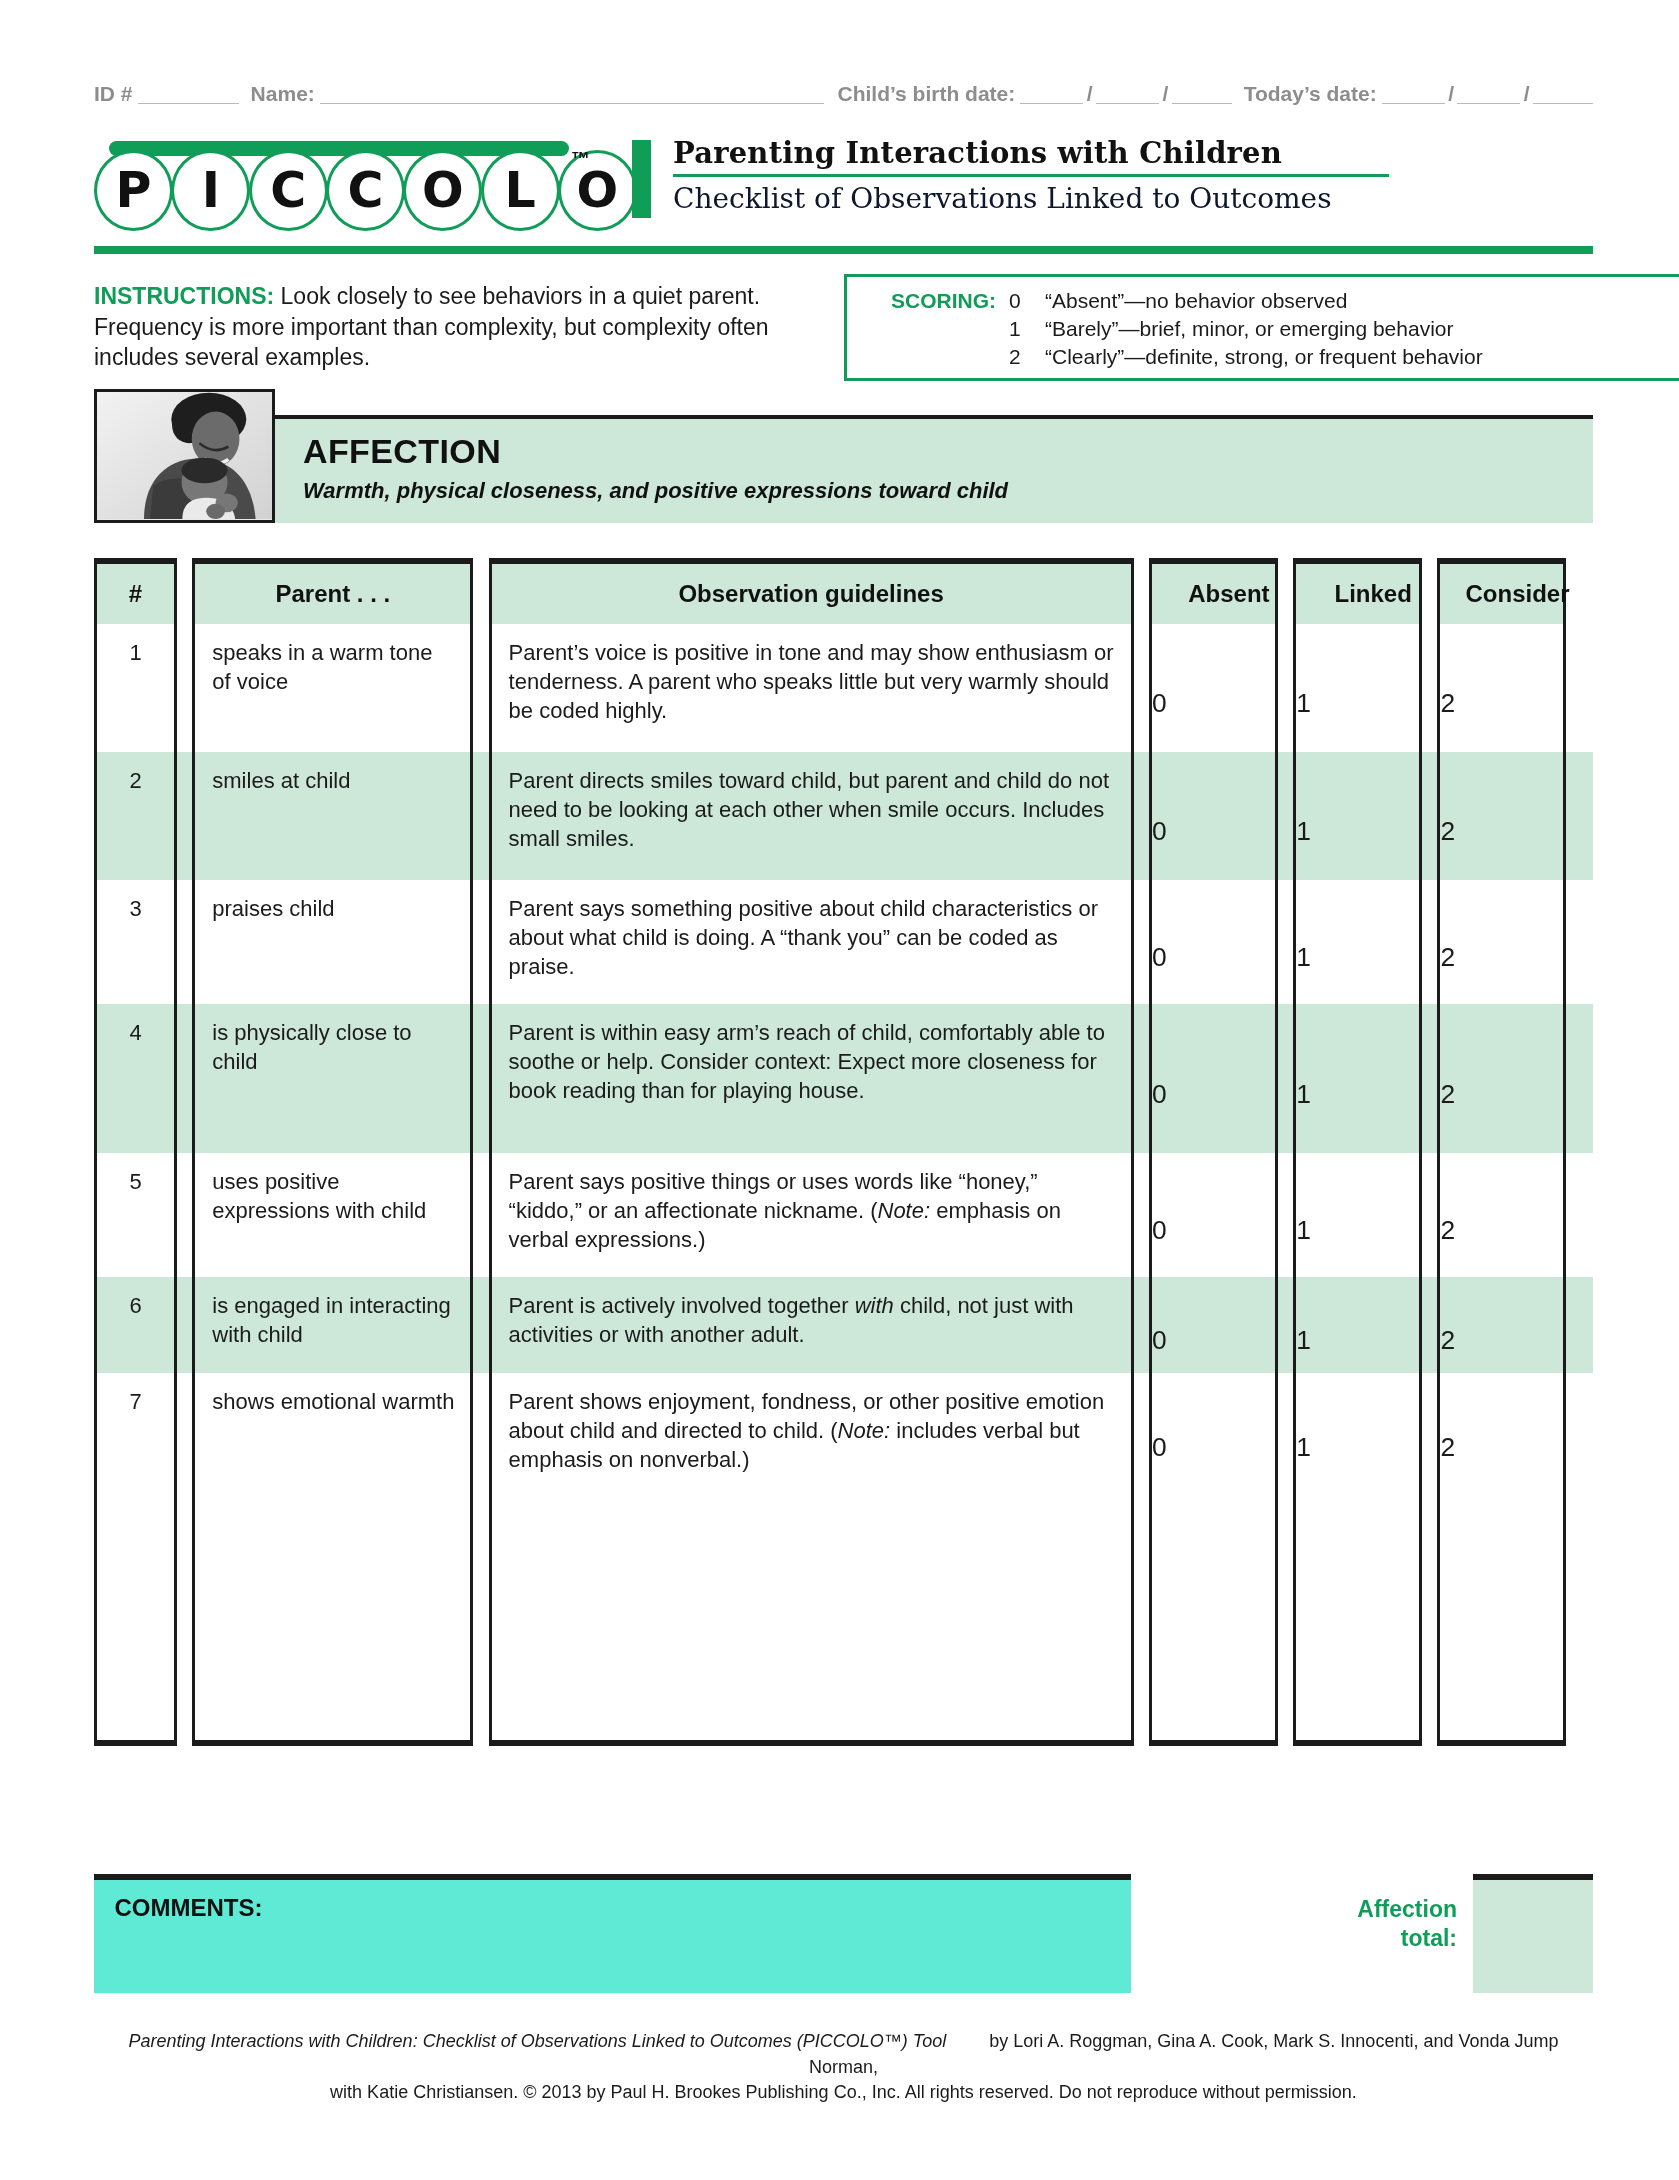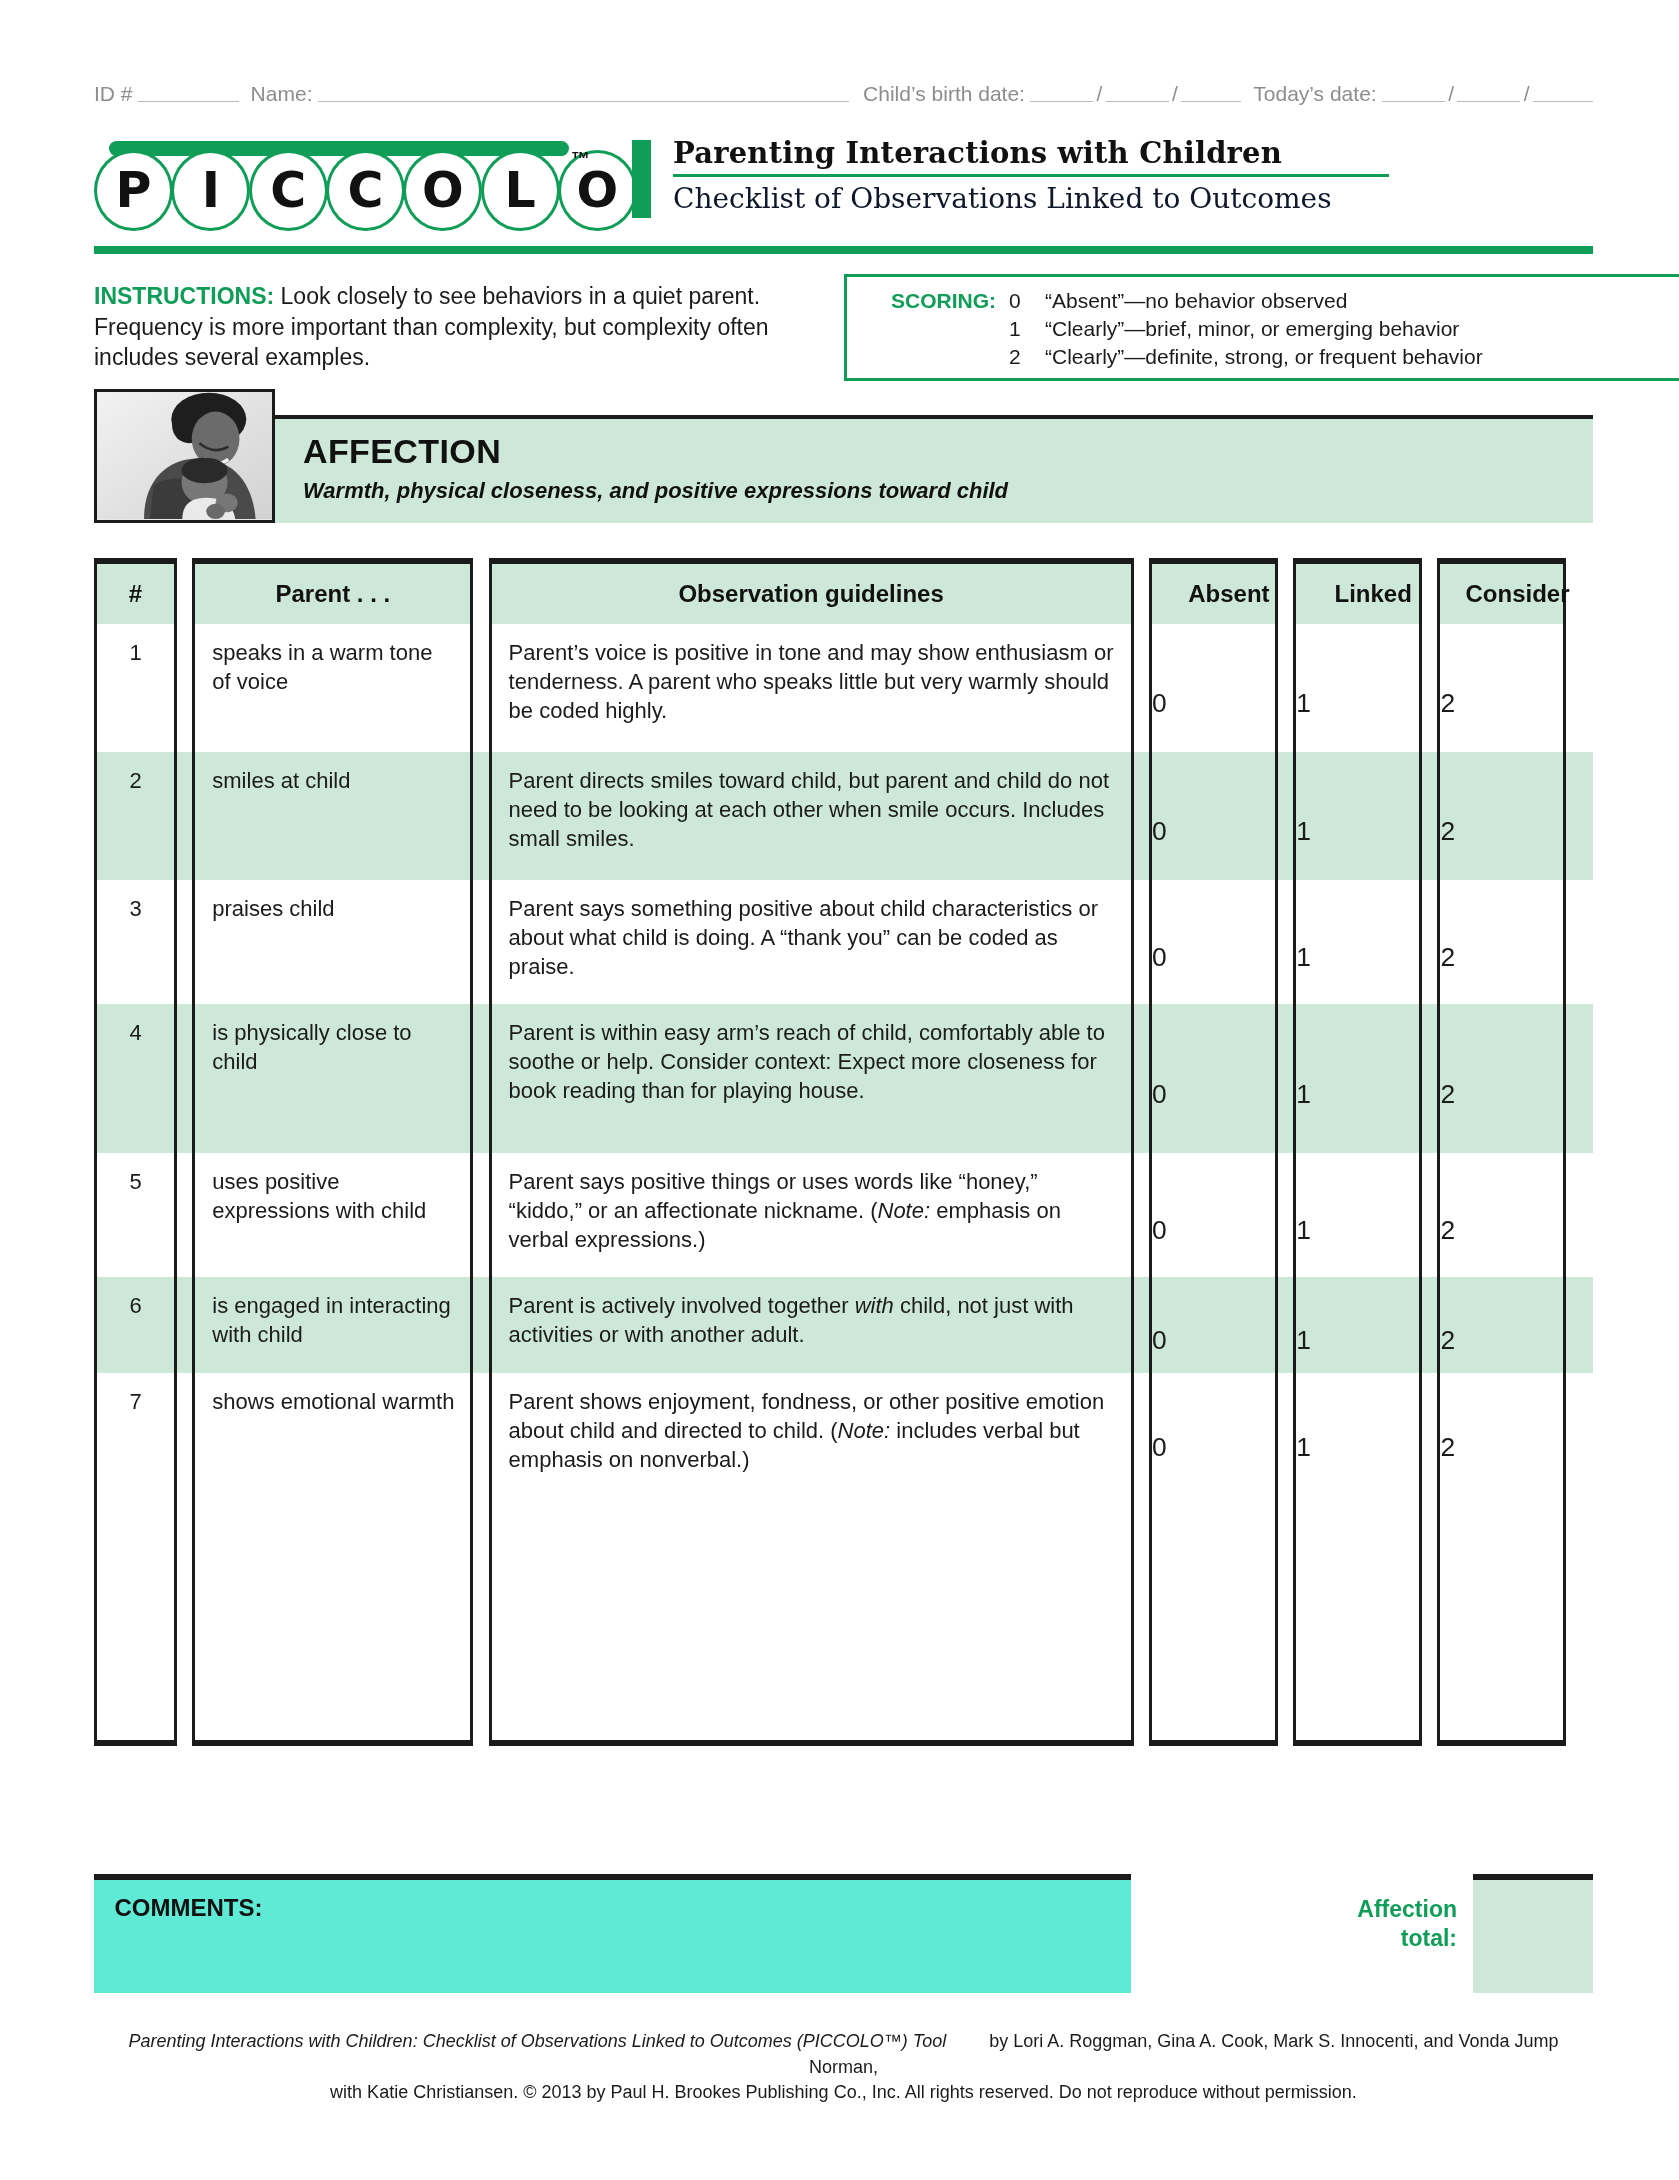--- a/index.html
+++ b/index.html
@@ -7,22 +7,22 @@
     width:1680px;height:2181px;
     font-family:"Liberation Sans", sans-serif;
     color:#1b1b1b;
     -webkit-font-smoothing:antialiased;
   }
   .page{position:relative;width:1680px;height:2181px;box-sizing:border-box;}
 
   
   .idline{
     position:absolute;left:94px;top:82px;width:1499px;
-    display:flex;align-items:flex-start;
-    font-size:21px;color:#8d8d8d;white-space:nowrap;
+    display:flex;align-items:center;
+    font-size:21px;color:#8d8d8d;white-space:nowrap;font-weight:bold;
   }
   .idline .lbl{padding-right:5.1px;}
   .rule{border-bottom:1.7px solid #b9b9b9;height:19px;display:inline-block;}
   .r-id{width:101px;margin-right:12px;}
   .r-name{flex:1 1 auto;margin-right:13.6px;min-width:34px;}
   .r-s{width:63px;}
   .r-s2{width:60px;}
   .slash{padding:0 3.4px;color:#8d8d8d;}
 
   
@@ -217,21 +217,21 @@
 
   <div class="scorebox">
     <div class="srow">
       <span class="slabel">SCORING:</span>
       <span class="snum">0</span>
       <span>“Absent”—no behavior observed</span>
     </div>
     <div class="srow">
       <span class="slabel"></span>
       <span class="snum">1</span>
-      <span>“Clearly”—brief, minor, or emerging behavior</span>
+      <span>“Barely”—brief, minor, or emerging behavior</span>
     </div>
     <div class="srow">
       <span class="slabel"></span>
       <span class="snum">2</span>
       <span>“Clearly”—definite, strong, or frequent behavior</span>
     </div>
   </div>
 
   <div class="photo">
     <svg width="175" height="127" viewBox="0 0 205 149">

